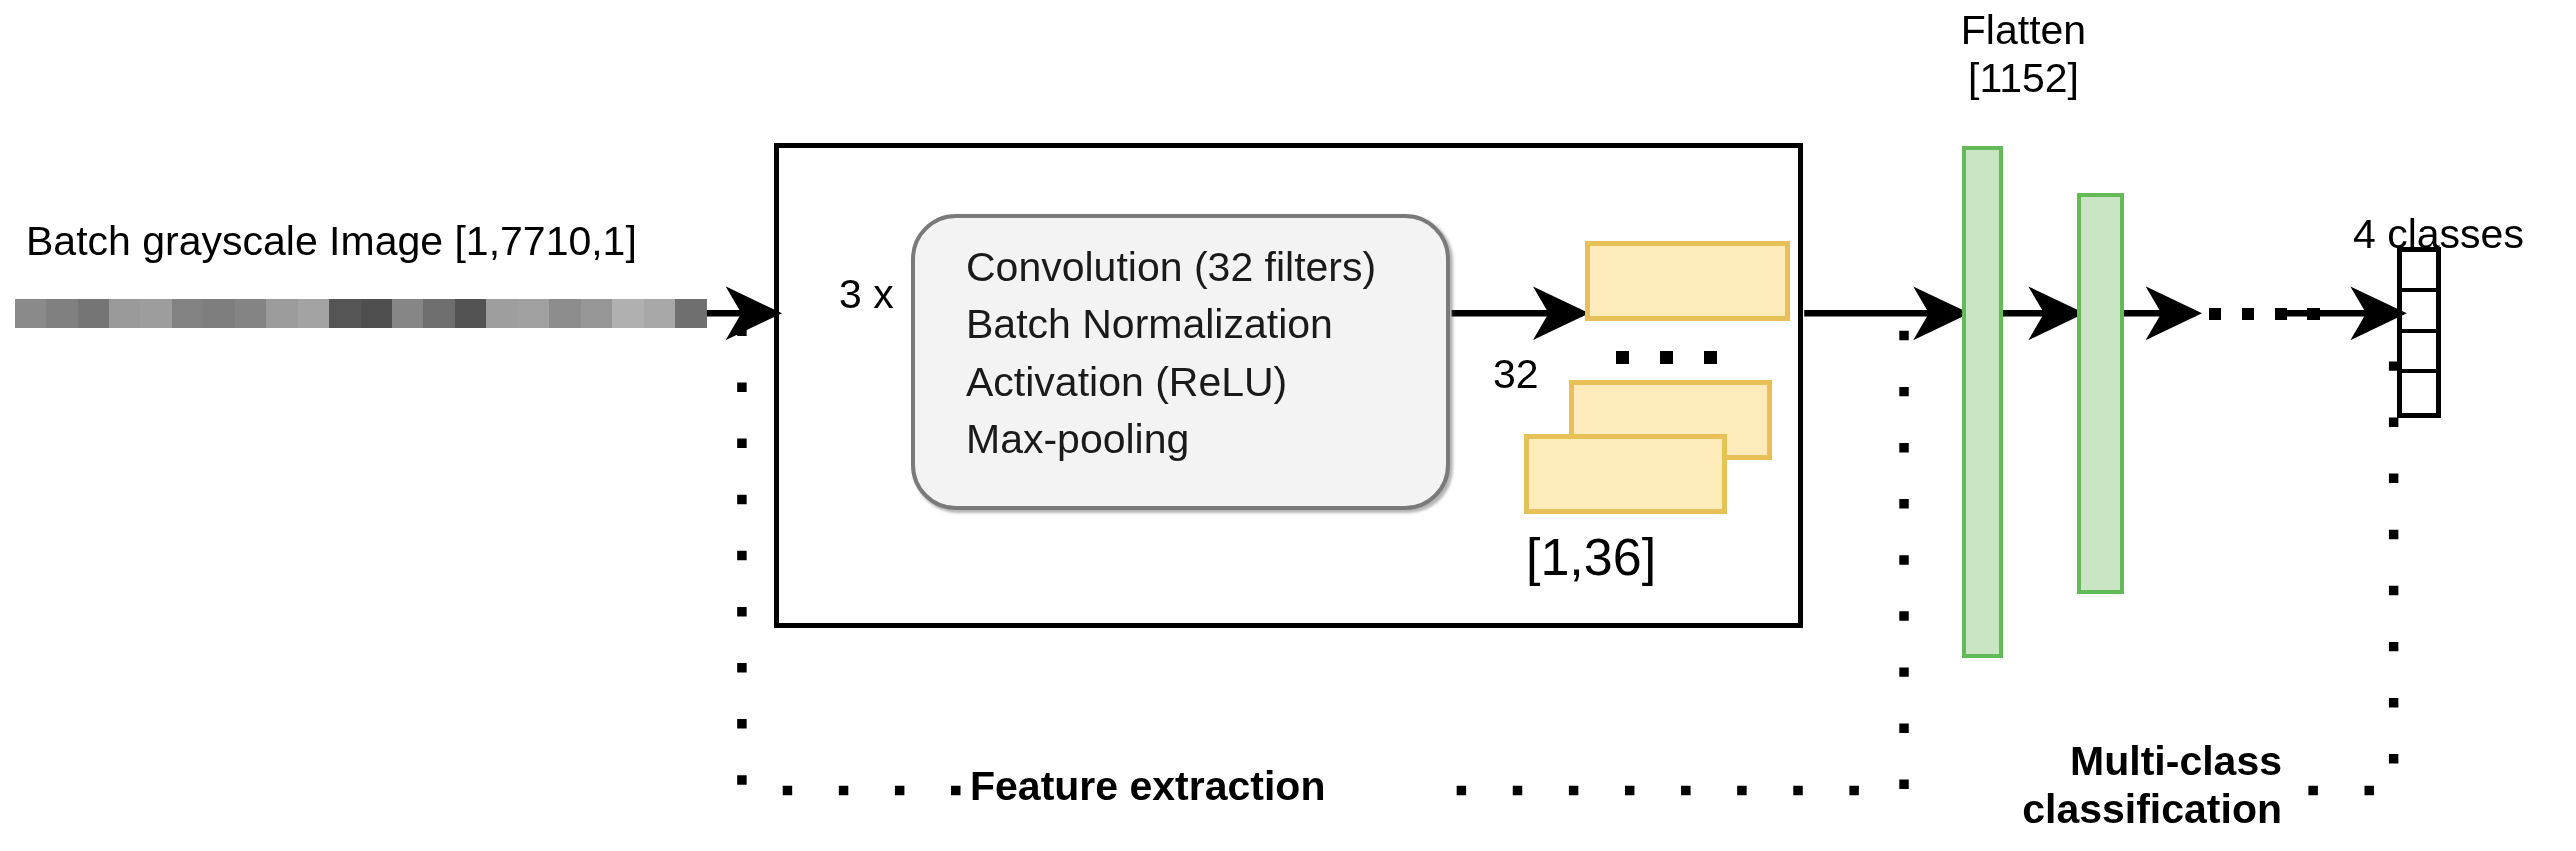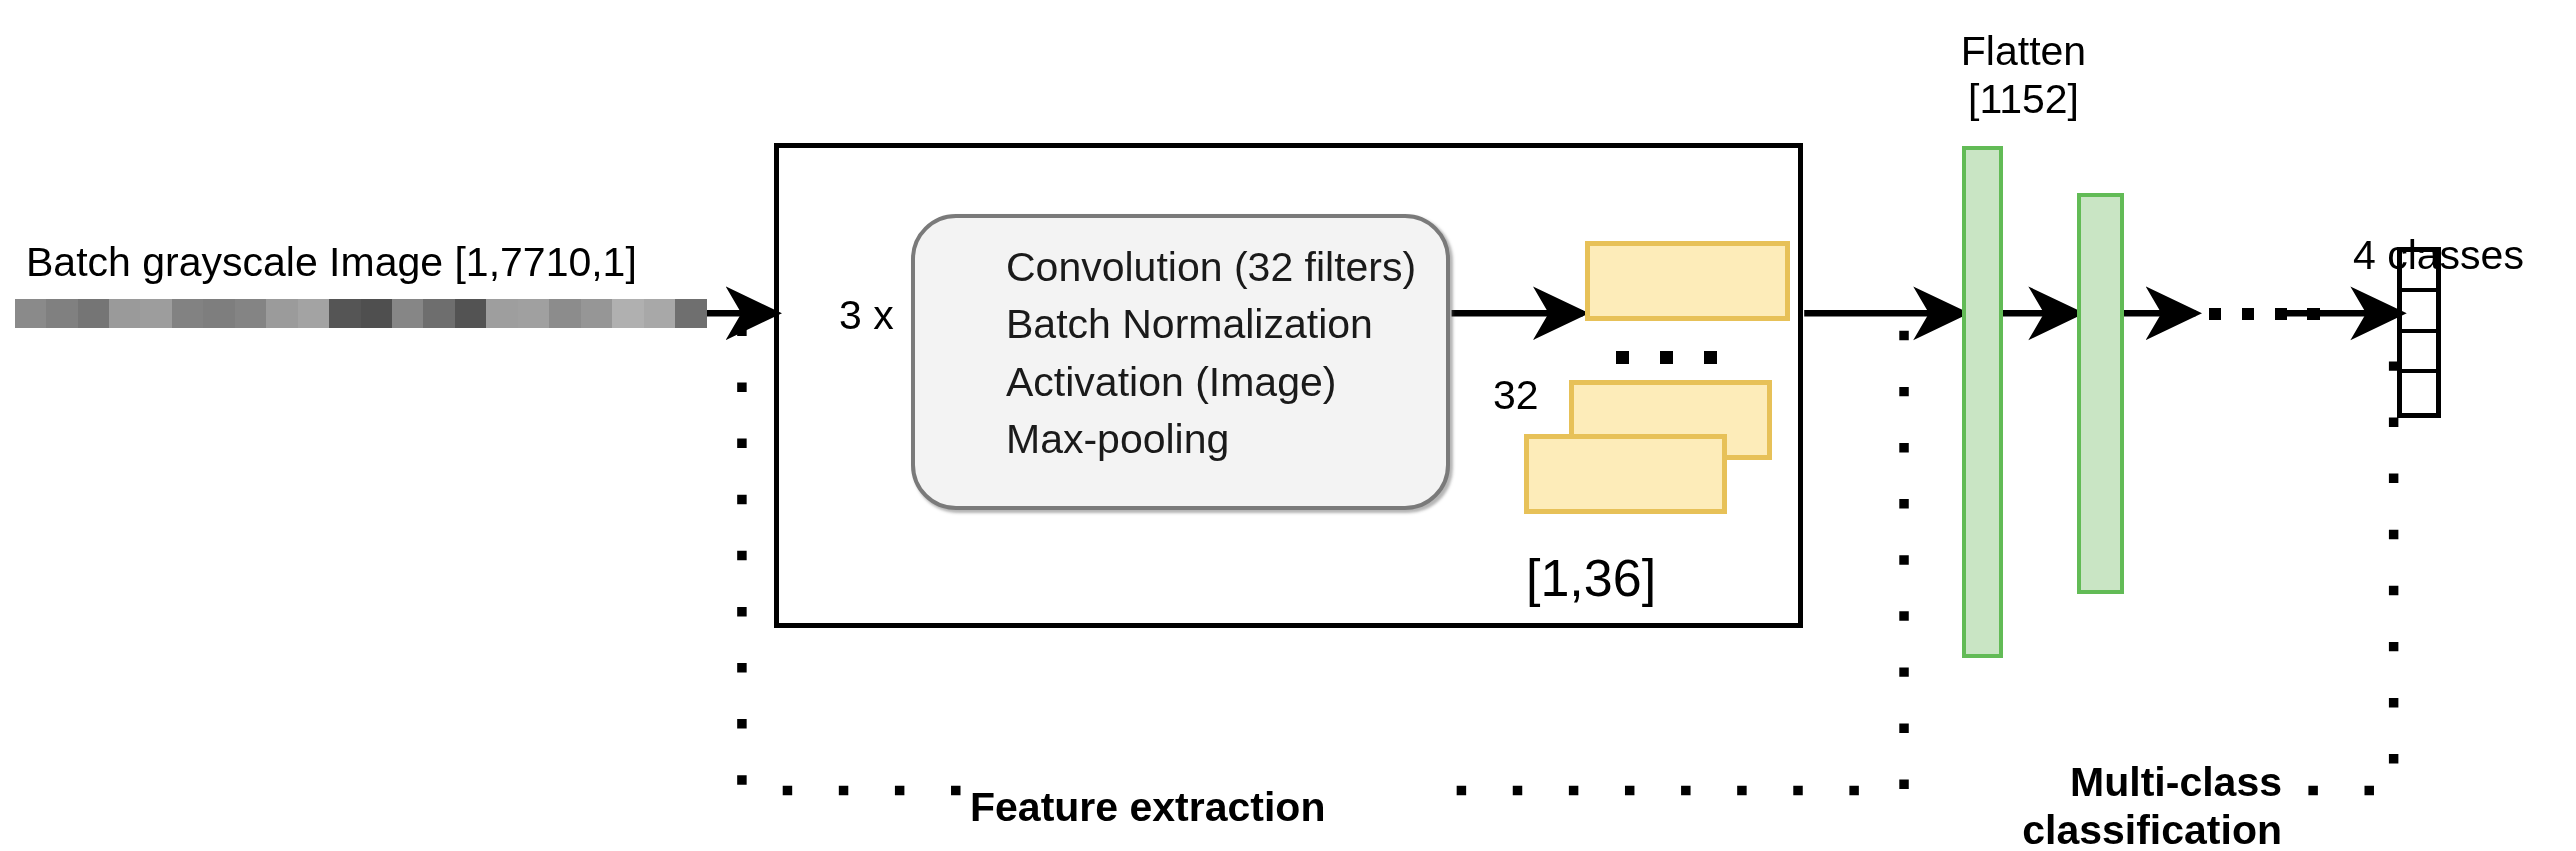--- a/index.html
+++ b/index.html
@@ -22,41 +22,39 @@
     left: 0; top: 0;
     width: 2576px;
     height: 851px;
   }
   .lbl {
     position: absolute;
     color: #000000;
     font-family: "Liberation Sans", sans-serif;
     white-space: pre;
     line-height: 1.18;
-    margin-top: 21px;
   }
   .lbl-input {
     left: 26px;
     top: 217px;
     font-size: 41px;
   }
   .lbl-3x {
     left: 839px;
     top: 270px;
     font-size: 41px;
   }
   .blockbox-text {
     position: absolute;
     left: 966px;
     top: 239px;
     font-size: 41px;
     color: #1a1a1a;
     line-height: 1.40;
     white-space: pre;
-    margin-left: 40px;
   }
   .lbl-32 {
     left: 1493px;
     top: 350px;
     font-size: 41px;
   }
   .lbl-136 {
     left: 1526px;
     top: 527px;
     font-size: 52px;
@@ -218,21 +216,21 @@
       <i style="background: rgb(176, 176, 176);"></i>
       <i style="background: rgb(168, 168, 168);"></i>
       <i style="background: rgb(111, 111, 111);"></i>
     </div>
 
   <div class="mainbox"></div>
 
   <div class="lbl lbl-3x">3 x</div>
 
   <div class="roundbox"></div>
-  <div class="blockbox-text" id="block-lines"><div>Convolution (32 filters)</div><div>Batch Normalization</div><div>Activation (Image)</div><div>Max-pooling</div></div>
+  <div class="blockbox-text" id="block-lines"><div>Convolution (32 filters)</div><div>Batch Normalization</div><div>Activation (ReLU)</div><div>Max-pooling</div></div>
 
   <div class="fmbox" style="left:1585px; top:241px; width:205px; height:80px;"></div>
 
   <div class="ellipsis-dots" style="left:1616px; top:351px; gap:31px;">
     <i style="width:13px;height:13px;"></i>
     <i style="width:13px;height:13px;"></i>
     <i style="width:13px;height:13px;"></i>
   </div>
 
   <div class="lbl lbl-32">32</div>

